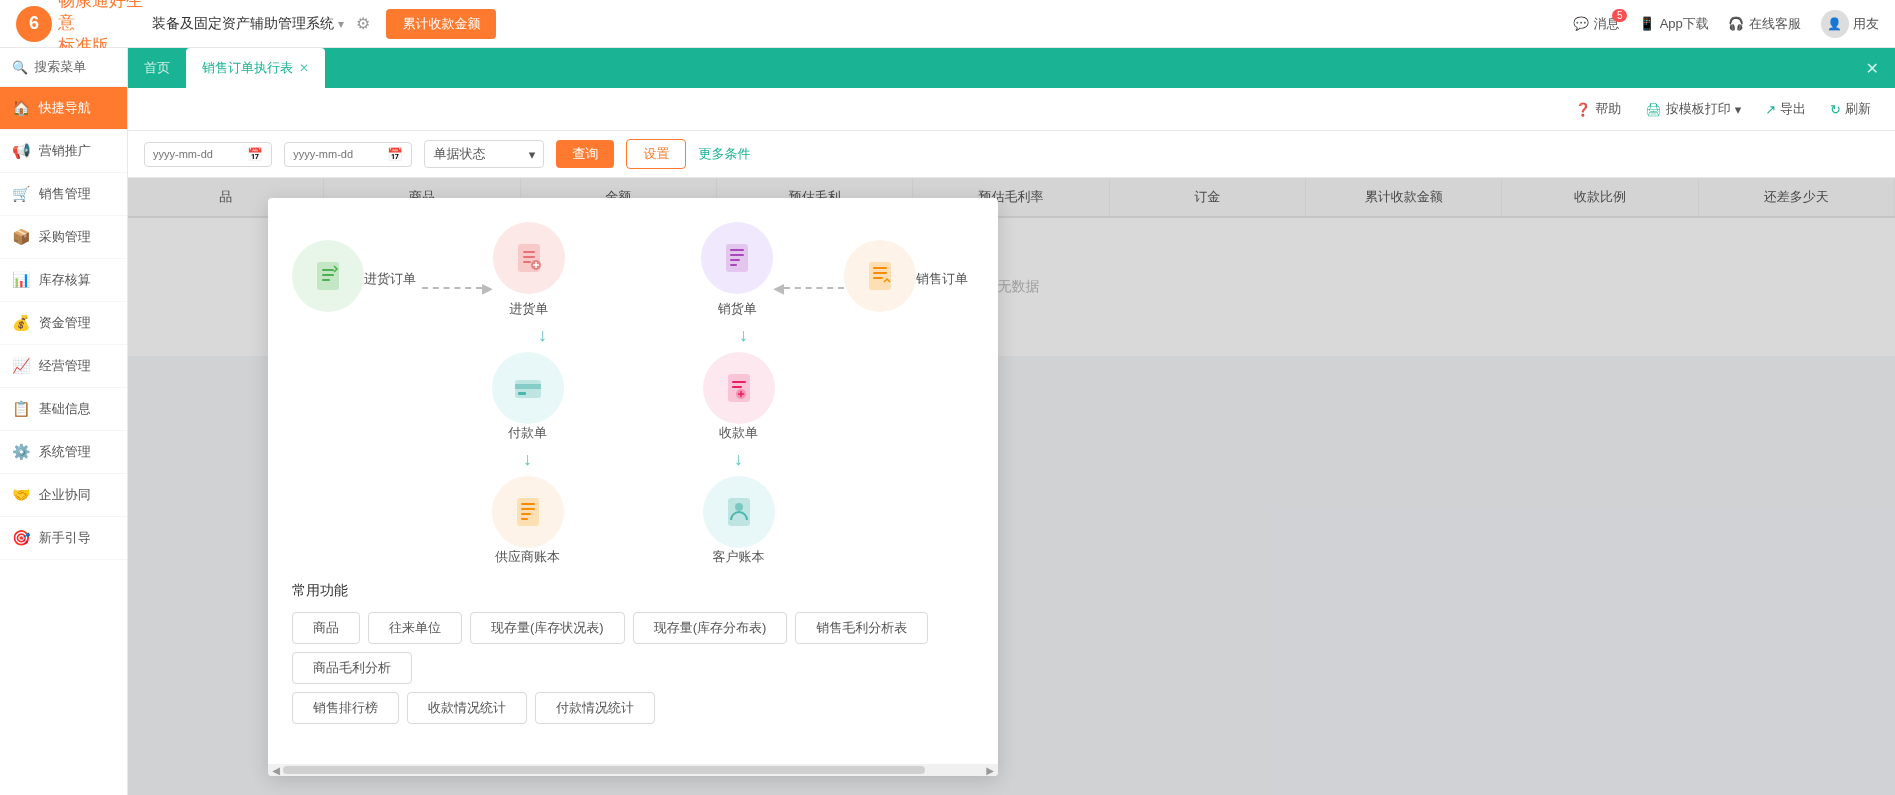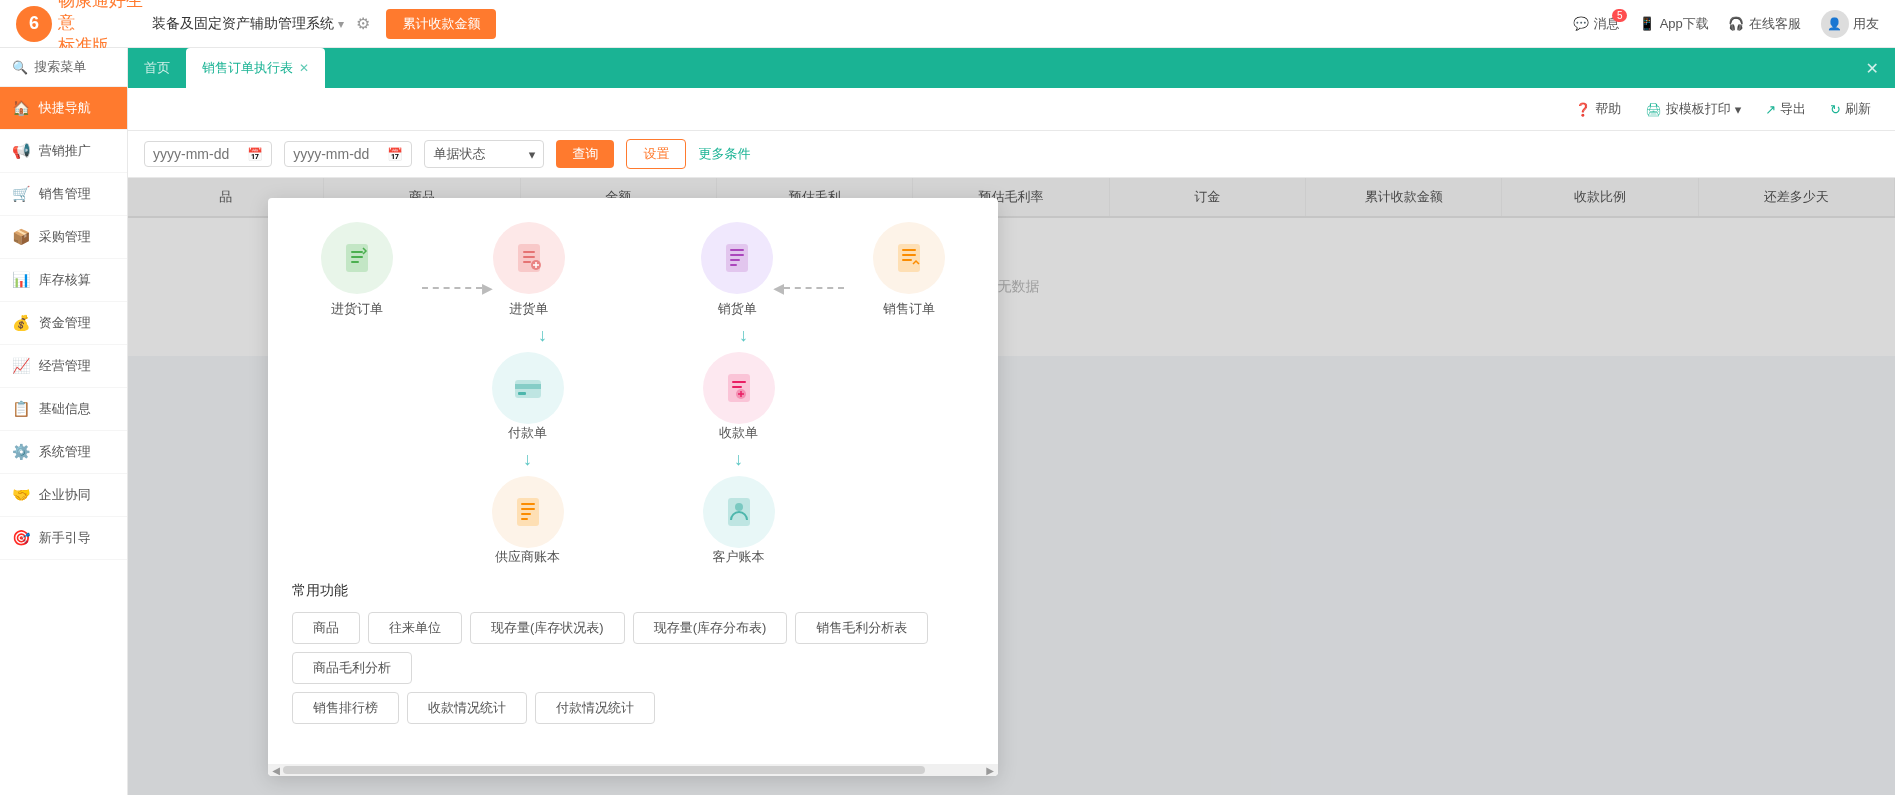--- a/index.html
+++ b/index.html
@@ -43,37 +43,37 @@
     .tab-close-all { margin-left: auto; margin-right: 16px; color: #fff; cursor: pointer; font-size: 16px; opacity: 0.8; }
 
     
     .toolbar { display: flex; align-items: center; padding: 8px 16px; background: #fff; border-bottom: 1px solid #e8e8e8; gap: 8px; }
     .toolbar-btn { display: flex; align-items: center; gap: 4px; color: #555; cursor: pointer; font-size: 13px; padding: 4px 8px; }
     .toolbar-btn .icon { color: #1ab394; }
 
     
     .filter-area { display: flex; align-items: center; padding: 8px 16px; background: #fff; border-bottom: 1px solid #e8e8e8; gap: 12px; flex-wrap: wrap; }
     .filter-input { border: 1px solid #d9d9d9; border-radius: 4px; padding: 4px 8px; font-size: 13px; color: #999; display: flex; align-items: center; gap: 4px; }
-    .filter-input input { border: none; outline: none; font-size: 14px; color: #bbb; width: 90px; }
+    .filter-input input { border: none; outline: none; font-size: 11px; color: #bbb; width: 90px; }
     .filter-select { border: 1px solid #d9d9d9; border-radius: 4px; padding: 4px 8px; font-size: 13px; color: #555; display: flex; align-items: center; gap: 4px; min-width: 120px; }
     .query-btn { background: #ff7a2e; color: #fff; border: none; padding: 5px 16px; border-radius: 4px; cursor: pointer; font-size: 13px; }
     .set-btn { background: #fff; color: #ff7a2e; border: 1px solid #ff7a2e; padding: 5px 16px; border-radius: 4px; cursor: pointer; font-size: 13px; }
     .more-conditions { color: #1ab394; cursor: pointer; font-size: 13px; }
 
     
     .table-area { background: #fff; margin: 0; overflow: auto; flex: 1; }
     .table-header { display: flex; background: #fafafa; border-bottom: 2px solid #e8e8e8; }
     .th { padding: 10px 12px; font-size: 13px; color: #555; font-weight: 500; flex: 1; text-align: center; border-right: 1px solid #f0f0f0; white-space: nowrap; }
     .empty-data { text-align: center; color: #bbb; padding: 60px; font-size: 14px; }
 
     
     .modal-overlay { position: absolute; top: 0; left: 0; right: 0; bottom: 0; background: rgba(0,0,0,0.15); z-index: 100; display: flex; align-items: flex-start; justify-content: flex-start; }
     .modal { background: #fff; width: 730px; min-height: 500px; border-radius: 4px; box-shadow: 0 4px 20px rgba(0,0,0,0.15); position: relative; margin: 20px 0 0 140px; overflow: hidden; }
     .modal-inner { padding: 24px; }
-    .flow-item { display: flex; flex-direction: column; align-items: center; width: 130px; }
+    .flow-item { display: flex; flex-direction: row; align-items: center; width: 130px; }
     .flow-circle { width: 72px; height: 72px; border-radius: 50%; display: flex; align-items: center; justify-content: center; font-size: 28px; margin-bottom: 6px; }
     .flow-label { font-size: 13px; color: #555; text-align: center; }
     .flow-col { display: flex; flex-direction: column; align-items: center; }
     .green-circle { background: #e8f5e9; }
     .red-circle { background: #fde8e8; }
     .purple-circle { background: #f0e8fd; }
     .orange-circle { background: #fdf3e8; }
 
     
     .section-title { font-size: 14px; color: #333; font-weight: 500; margin-bottom: 12px; }

